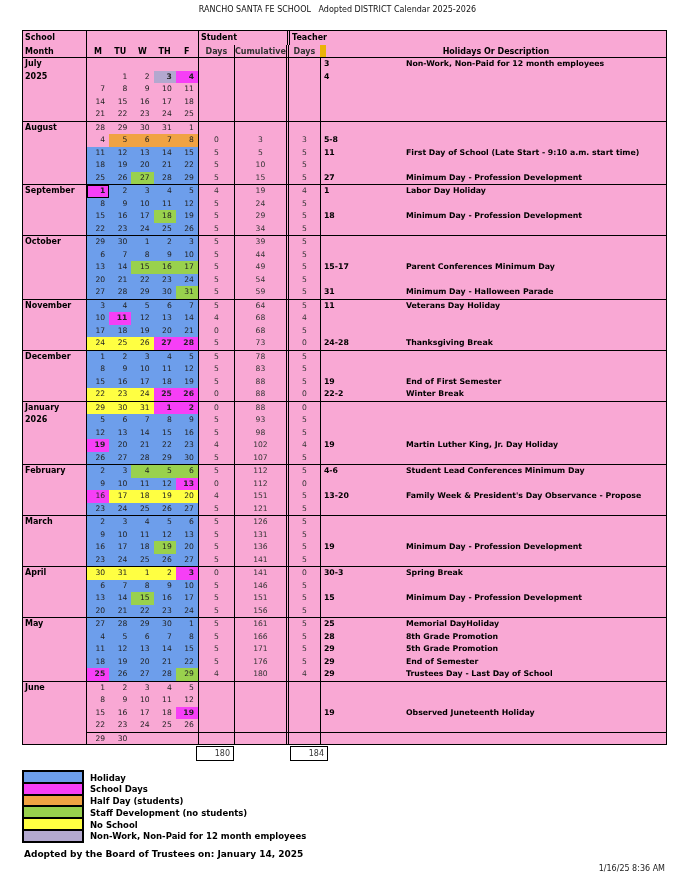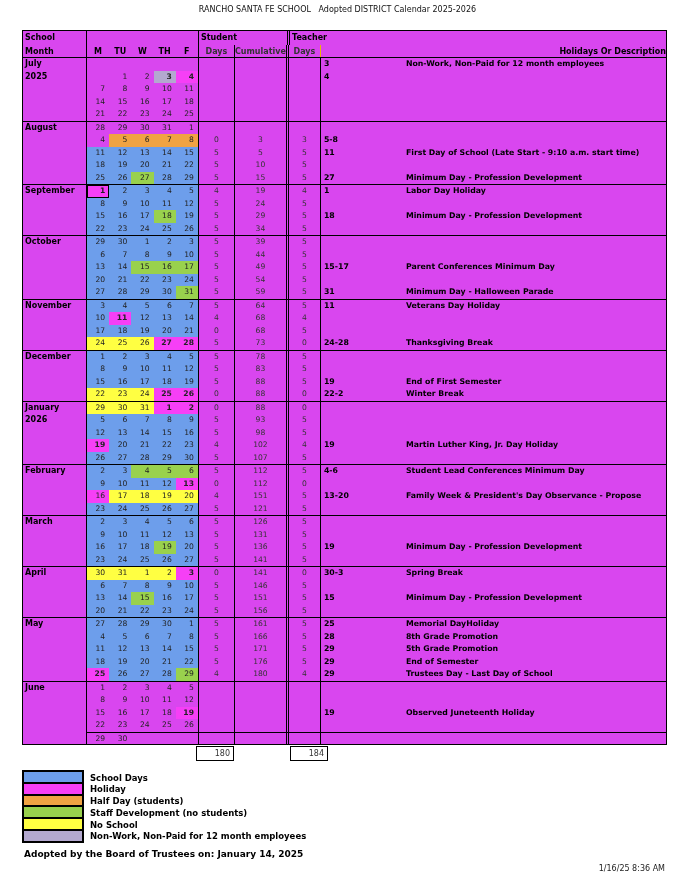--- a/index.html
+++ b/index.html
@@ -8,37 +8,37 @@
     position: relative;
     font-family: "DejaVu Sans", "Liberation Sans", sans-serif;
     color: #000;
   }
   .title {
     position: absolute; top: 5px; left: 0; width: 100%;
     text-align: center; font-size: 8px; white-space: pre; color: #111;
   }
   .cal-table {
     position: absolute; left: 22px; top: 30px; width: 645px;
-    border: 1.5px solid #000; background: #d946ef;
+    border: 1.5px solid #000; background: #f9a8d4;
   }
   .row { display: flex; height: 12.5px; line-height: 12.5px; font-size: 7.6px; }
   .hdr { height: 13.5px; line-height: 13.5px; font-weight: bold; font-size: 8px; }
   .hdr-b { border-bottom: 1px solid #000; }
   .c-month {
     width: 64px; border-right: 1px solid #000; padding-left: 2px;
     font-weight: bold; font-size: 8px; white-space: nowrap; overflow: hidden;
   }
   .c-day { width: 22.2px; text-align: right; padding-right: 4px; color: #222; }
   .c-dayh { width: 22.2px; text-align: center; }
   .c-stu { width: 36px; border-left: 1.8px solid #000; text-align: center; color: #333; }
   .c-cum { width: 52px; border-left: 1px solid #000; text-align: center; color: #333; }
   .c-tch { width: 34px; border-left: 3px double #000; text-align: center; color: #333; }
   .c-range { width: 86px; border-left: 1px solid #000; padding-left: 3px; font-weight: bold; font-size: 7.8px; white-space: nowrap; }
   .c-desc { flex: 1; font-weight: bold; font-size: 7.8px; white-space: nowrap; overflow: hidden; }
-  .c-hol { flex: 1; border-left: 1px solid #eab308; text-align: right; }
+  .c-hol { flex: 1; border-left: 6px solid #eab308; text-align: center; }
   .h-days { width: 111px; }
   .h-stu { width: 89px; border-left: 1.8px solid #000; padding-left: 2px; white-space: nowrap; overflow: visible; }
   .h-tch { flex: 1; border-left: 3px double #000; padding-left: 2px; }
   .month-block { border-top: 1px solid #000; }
   .month-block.first { border-top: none; }
   .rule > .c-day, .rule > .c-stu, .rule > .c-cum, .rule > .c-tch,
   .rule > .c-range, .rule > .c-desc { border-top: 1px solid #000; }
   .outlined { outline: 1.2px solid #000; outline-offset: -1.2px; }
   .bold { font-weight: bold; }
   .total-box {
@@ -824,22 +824,22 @@
 <div class="legend">
   <div class="legend-swatches" id="legend-swatches">
       <div class="legend-swatch" style="background: rgb(109, 158, 235);"></div>
       <div class="legend-swatch" style="background: rgb(246, 63, 246);"></div>
       <div class="legend-swatch" style="background: rgb(240, 163, 67);"></div>
       <div class="legend-swatch" style="background: rgb(153, 209, 77);"></div>
       <div class="legend-swatch" style="background: rgb(255, 255, 66);"></div>
       <div class="legend-swatch" style="background: rgb(179, 168, 207);"></div>
     </div>
   <div class="legend-labels" id="legend-labels">
+      <div class="legend-label">Holiday</div>
       <div class="legend-label">School Days</div>
-      <div class="legend-label">Holiday</div>
       <div class="legend-label">Half Day (students)</div>
       <div class="legend-label">Staff Development (no students)</div>
       <div class="legend-label">No School</div>
       <div class="legend-label">Non-Work, Non-Paid for 12 month employees</div>
     </div>
 </div>
 
 <div class="adopted">Adopted by the Board of Trustees on: January 14, 2025</div>
 <div class="stamp">1/16/25 8:36 AM</div>
 

